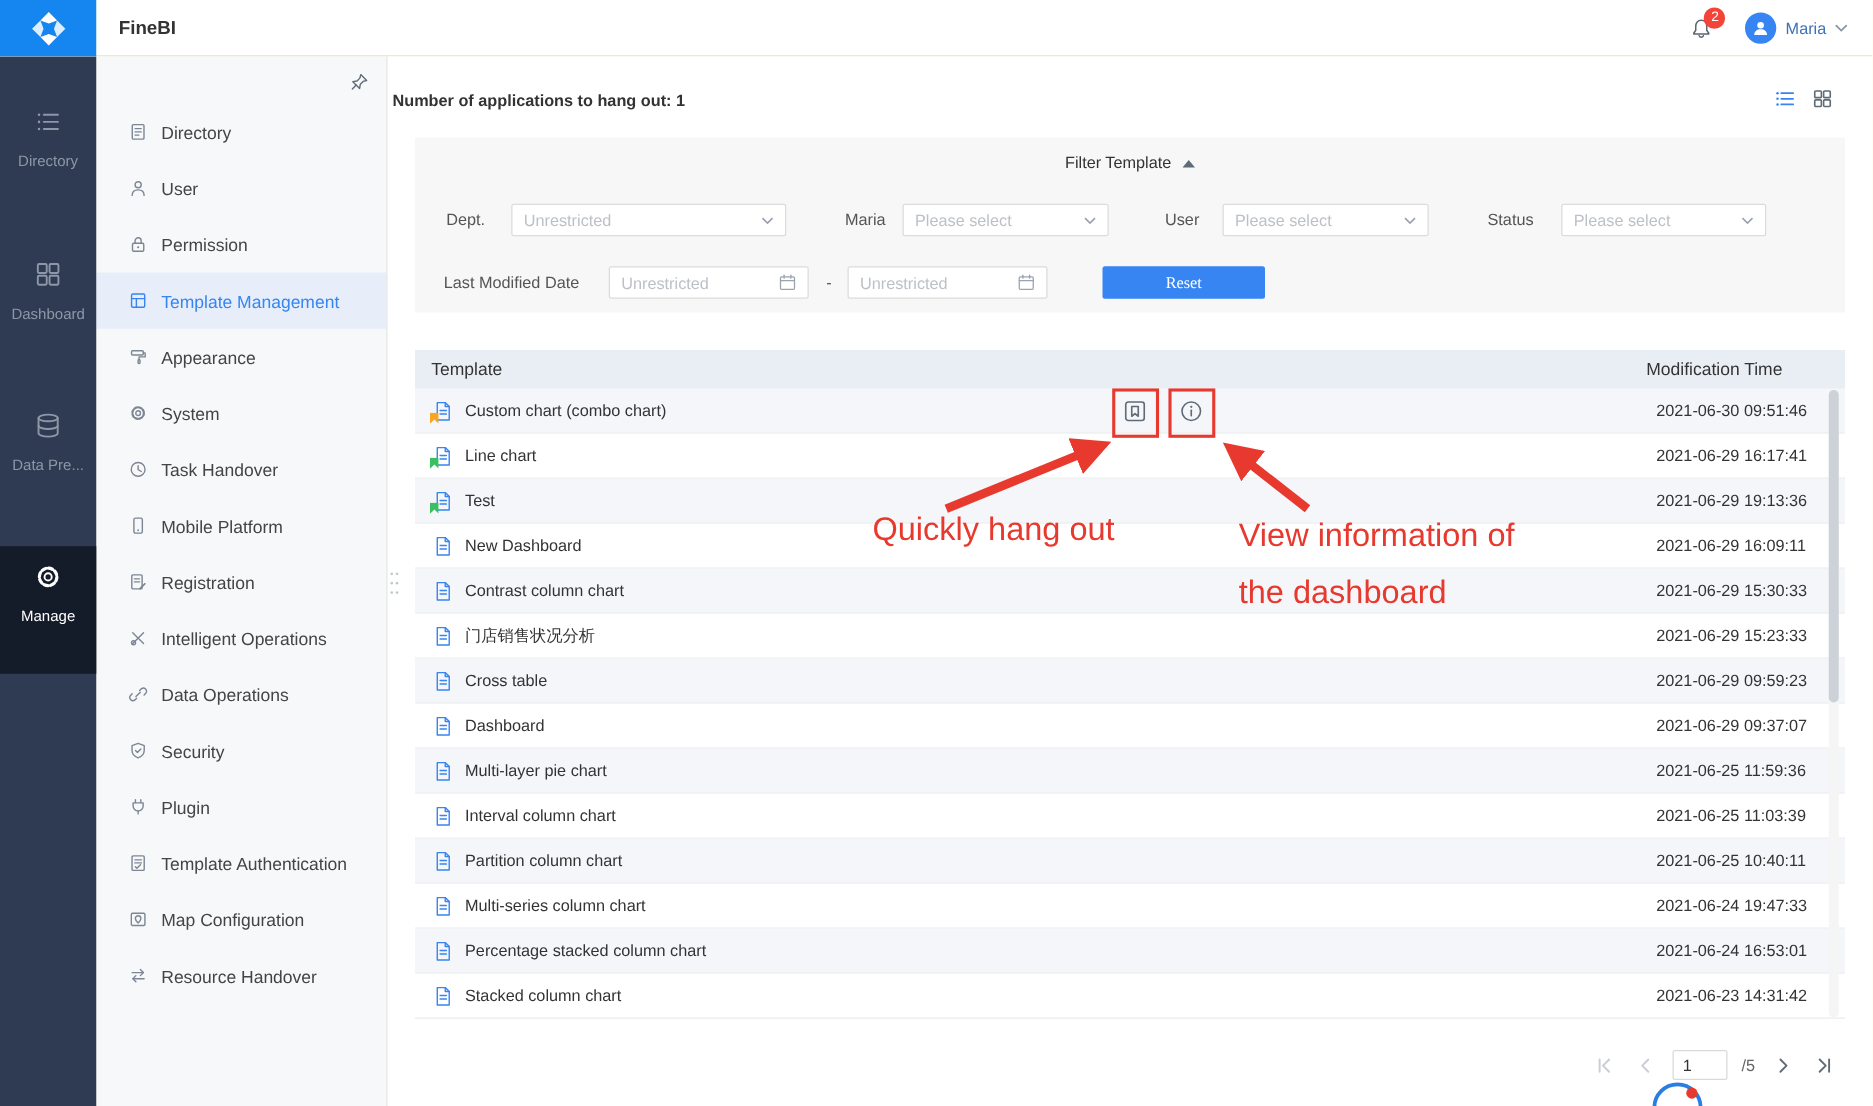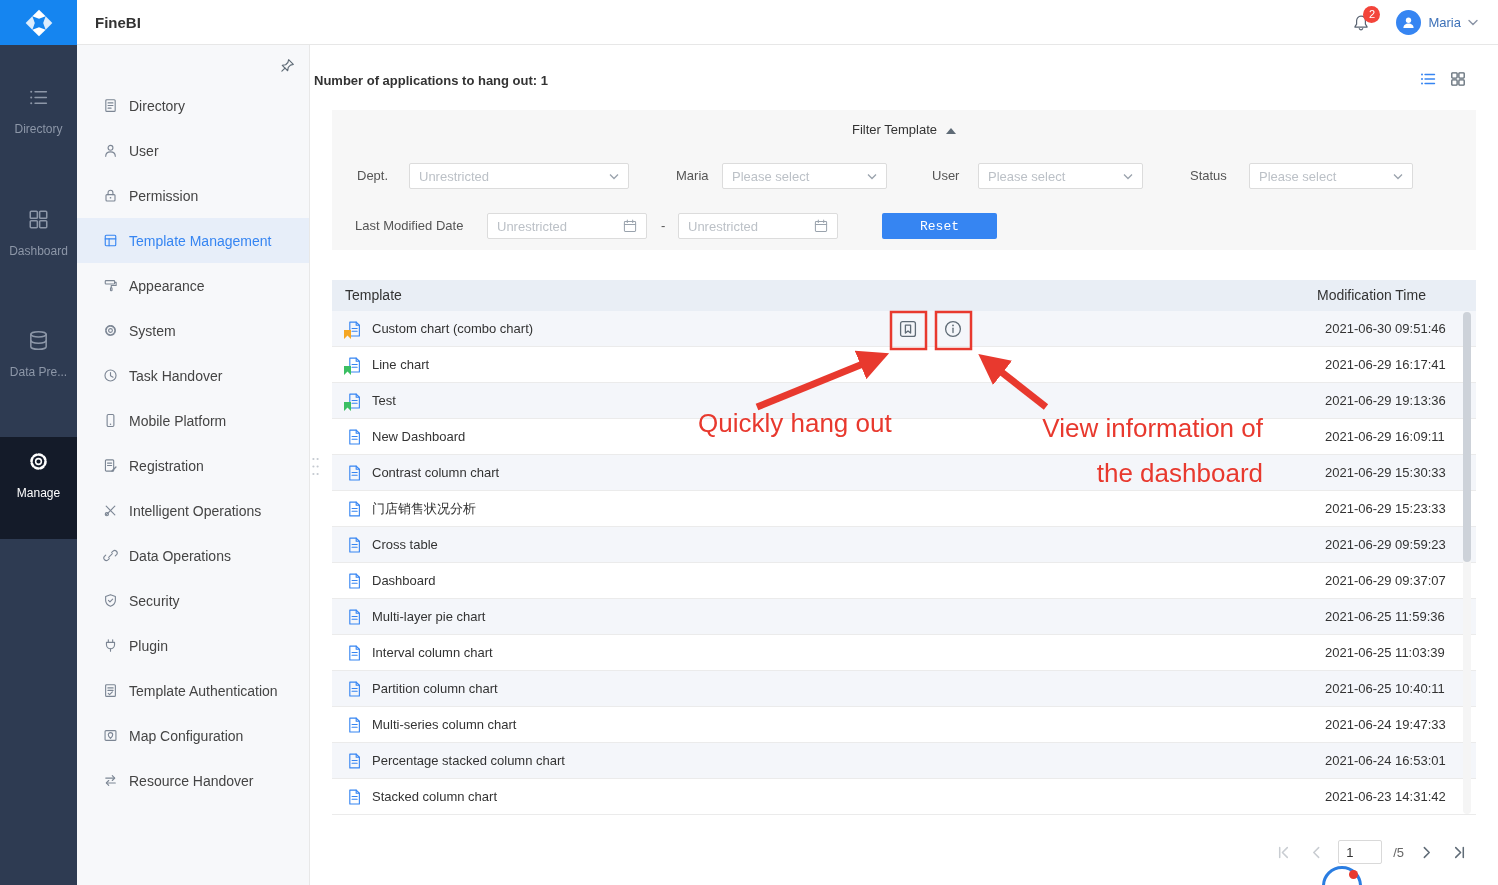--- a/index.html
+++ b/index.html
@@ -62,21 +62,21 @@
   .f-select{position:absolute;height:26px;background:#fff;border:1px solid #dcdcdc;border-radius:2px;display:flex;align-items:center;justify-content:space-between;padding:0 9px;font-size:13px;color:#bcc1c7;cursor:pointer}
   .sel-dept{left:77px;top:53px;width:220px}
   .sel-role{left:390px;top:53px;width:165px}
   .sel-user{left:646px;top:53px;width:165px}
   .sel-status{left:917px;top:53px;width:164px}
   .date-from{left:155px;top:103px;width:160px}
   .date-to{left:346px;top:103px;width:160px}
   .f-dash{position:absolute;left:329px;top:103px;line-height:26px;color:#555}
   .f-caret{width:10px;height:7px;color:#9aa3ad;display:flex;flex:0 0 10px}
   .f-cal{width:14px;height:14px;color:#9aa3ad;display:flex;flex:0 0 14px}
-  .reset-btn{position:absolute;left:550px;top:103px;width:115px;height:26px;background:var(--accent,#3685f2);color:#fff;border:none;border-radius:2px;font-size:13px;cursor:pointer;font-family:Liberation Mono, monospace}
+  .reset-btn{position:absolute;left:550px;top:103px;width:130px;height:26px;background:var(--accent,#3685f2);color:#fff;border:none;border-radius:2px;font-size:13px;cursor:pointer;font-family:Liberation Serif, serif}
 
   
   .table{position:absolute;left:22px;top:235px;width:1144px}
   .t-head{position:relative;height:31px;background:#e9eef5;line-height:31px;font-size:14px;color:#333}
   .th1{position:absolute;left:13px}
   .th2{position:absolute;left:985px}
   .t-row{position:relative;height:36px;background:#fff;border-bottom:1px solid #ebebeb;cursor:pointer}
   .t-row.alt{background:#f4f6fa}
   .doc-wrap{position:absolute;left:15px;top:9px;width:15px;height:18px;color:var(--accent,#3685f2)}
   .doc-wrap svg{width:100%;height:100%;display:block}
@@ -99,21 +99,21 @@
   .pg-btn svg{width:13px;height:13px}
   .pg-input{width:44px;height:24px;border:1px solid #d9d9d9;border-radius:2px;font-size:13px;padding:0 7px;color:#333;font-family:inherit;background:#fff}
   .pg-total{font-size:13px;color:#666}
 
   
   .anno-svg{position:absolute;left:0;top:0;width:1498px;height:885px;pointer-events:none;z-index:50}
   .anno-rect{fill:none;stroke:var(--annotation,#e8392e);stroke-width:2.5}
   .anno-arrow{stroke:var(--annotation,#e8392e);stroke-width:7}
   .anno-text{position:absolute;z-index:51;color:var(--annotation,#e8392e);font-size:26px;pointer-events:none}
   .anno-one{left:698px;top:408px}
-  .anno-two{left:963px;top:406px;width:300px;text-align:right;line-height:45px}
+  .anno-two{left:991px;top:406px;width:300px;text-align:left;line-height:45px}
 
   
   .float-widget{position:absolute;left:1322px;top:866px;width:40px;height:40px;border-radius:50%;background:#fff;border:3px solid #2a7de1;z-index:8}
   .float-widget::after{content:'';position:absolute;right:1px;top:1px;width:9px;height:9px;border-radius:50%;background:var(--annotation,#e8392e)}
 </style>
 </head>
 <body>
 
 <div class="screen">
 

